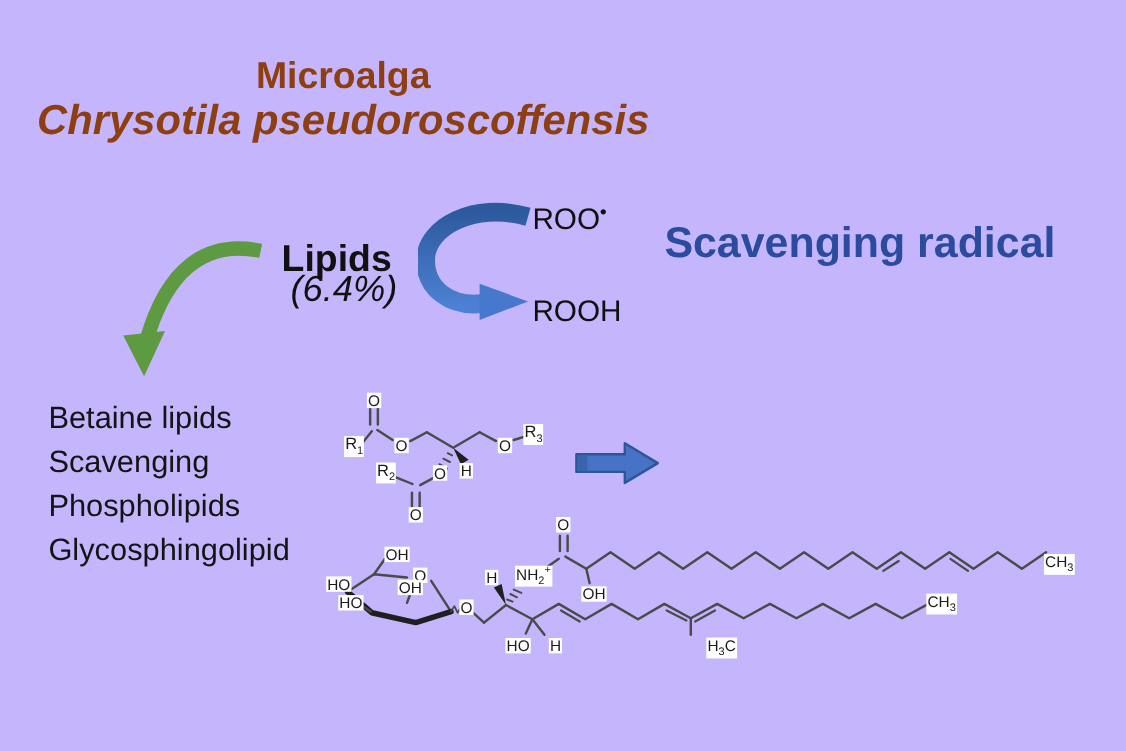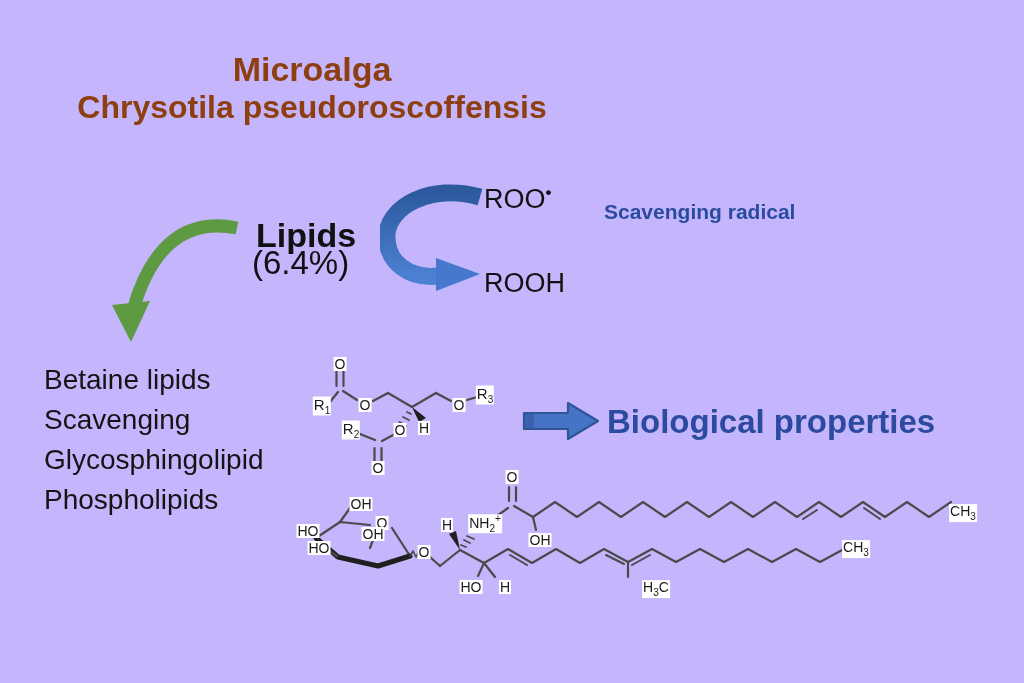--- a/index.html
+++ b/index.html
@@ -1,25 +1,25 @@
 <!DOCTYPE html>
 <html><head>
 <meta charset="utf-8">
 <style>
   html,body{margin:0;padding:0;background:#fff;}
   .canvas{position:relative;width:1024px;height:683px;background:#c4b5fd;
           font-family:"Liberation Sans",sans-serif;overflow:hidden;color:#161616;}
   .abs{position:absolute;}
   .title-line1{font-size:34px;font-weight:bold;color:#8d3f12;}
-  .title-line2{font-size:32px;font-weight:bold;color:#8d3f12;}
+  .title-line2{font-size:38px;font-weight:bold;font-style:italic;color:#8d3f12;}
   .lipids-label{font-size:34px;font-weight:bold;color:#111;margin-top:12px;}
   .lipids-pct{font-size:33px;color:#111;}
   .roo{font-size:27px;color:#111;white-space:nowrap;}
   .roo sup{font-size:17px;font-weight:bold;vertical-align:super;line-height:0;}
-  .bluehead{font-size:21px;font-weight:bold;color:#2b4c9e;white-space:nowrap;}
+  .bluehead{font-size:39px;font-weight:bold;color:#2b4c9e;white-space:nowrap;}
   .bluehead2{font-size:33px;font-weight:bold;color:#2b4c9e;white-space:nowrap;}
   .lipid-list div{font-size:28px;font-weight:normal;line-height:40px;color:#141414;white-space:nowrap;}
   .chem{position:absolute;transform:translate(-50%,-50%);font-size:14px;color:#1b1b1b;
         background:#fff;line-height:1;padding:0 1px;white-space:nowrap;z-index:3;}
   .chem sub{font-size:10px;}
   .chem sup{font-size:10px;}
   .rlab{font-size:15px;}
   svg{display:block;}
   .bond{stroke:#4a4a4a;stroke-width:2.2;fill:none;stroke-linejoin:round;stroke-linecap:round;}
   .bondthick{stroke:#1f1f1f;stroke-width:5;fill:none;stroke-linejoin:round;stroke-linecap:round;}
@@ -34,21 +34,21 @@
     <div class="title-line1">Microalga</div>
     <div class="title-line2">Chrysotila pseudoroscoffensis</div>
   </div>
 
   <svg class="abs" style="left:100px;top:215px;" width="145" height="145" viewBox="0 0 145 145">
     <path d="M 137,13 C 88,3 52,28 33,95" stroke="#5d9a41" stroke-width="13" fill="none" stroke-linecap="butt"></path>
     <polygon points="12,90 50,86 31,127" fill="#5d9a41"></polygon>
   </svg>
 
   <div class="abs lipids-label" style="left:256px;top:204px;">Lipids</div>
-  <div class="abs lipids-pct" style="left:252px;top:244px;">(6.4%)</div>
+  <div class="abs lipids-pct" style="left:264px;top:244px;font-style:italic;">(6.4%)</div>
 
   <svg class="abs" style="left:380px;top:183px;" width="110" height="115" viewBox="0 0 110 115">
     <defs>
       <linearGradient id="bg" x1="0" y1="0" x2="0" y2="1">
         <stop offset="0" stop-color="#2d5a9e"></stop>
         <stop offset="1" stop-color="#4d80d2"></stop>
       </linearGradient>
     </defs>
     <path d="M 100,14 C 50,0 8,24 7,52 C 6,80 30,96 58,93" stroke="url(#bg)" stroke-width="17" fill="none" stroke-linecap="butt"></path>
     <polygon points="56,75 100,91 56,108" fill="#4679cd"></polygon>
@@ -57,22 +57,22 @@
   <div class="abs roo" style="left:484px;top:184px;">
     <span>ROO</span><sup>•</sup>
   </div>
   <div class="abs roo" style="left:484px;top:268px;">ROOH</div>
 
   <div class="abs bluehead" style="left:604px;top:200px;">Scavenging radical</div>
 
   <div class="abs lipid-list" style="left:44px;top:360px;">
     <div>Betaine lipids</div>
     <div>Scavenging</div>
+    <div>Phospholipids</div>
     <div>Glycosphingolipid</div>
-    <div>Phospholipids</div>
   </div>
 
   <svg class="abs" style="left:300px;top:355px;" width="210" height="130" viewBox="0 0 210 130">
     <line class="bond" x1="30" y1="47" x2="38" y2="37"></line>
     <line class="bond" x1="36.5" y1="15" x2="36.5" y2="31"></line>
     <line class="bond" x1="43.5" y1="15" x2="43.5" y2="31"></line>
     <line class="bond" x1="43" y1="36" x2="57" y2="45"></line>
     <line class="bond" x1="73" y1="46" x2="88" y2="38"></line>
     <polyline class="bond" points="88,38 112,52 136,38"></polyline>
     <line class="bond" x1="136" y1="38" x2="151" y2="46"></line>
@@ -96,21 +96,20 @@
   <span class="chem" style="left:424px;top:428px;">H</span>
   <span class="chem rlab" style="left:351px;top:430px;"><span>R</span><sub>2</sub></span>
   <span class="chem" style="left:378px;top:468px;">O</span>
   <span class="chem" style="left:459px;top:405px;">O</span>
   <span class="chem rlab" style="left:485px;top:395px;"><span>R</span><sub>3</sub></span>
 
   <svg class="abs" style="left:520px;top:399px;" width="84" height="44" viewBox="0 0 84 44">
     <polygon points="4,14 48,14 48,4 78,22 48,40 48,30 4,30" fill="#4673c5" stroke="#2f5597" stroke-width="2.2" stroke-linejoin="round"></polygon>
     <rect x="5" y="15" width="9" height="14" fill="#3a62ae"></rect>
   </svg>
-  <div class="abs bluehead2" style="left:607px;top:403px;">Biological properties</div>
 
   <svg class="abs" style="left:300px;top:460px;" width="700" height="160" viewBox="0 0 700 160">
 
     <polyline class="bond" points="16,78 40,62 70,65"></polyline>
     <line class="bond" x1="92" y1="68" x2="110" y2="96"></line>
     <polyline class="bondthick" points="110,96 78,106 38,97 16,78"></polyline>
     <line class="bond" x1="40" y1="62" x2="50" y2="48"></line>
     <line class="bond" x1="14" y1="72" x2="17" y2="77"></line>
     <line class="bond" x1="28" y1="90" x2="37" y2="96"></line>
     <line class="bond" x1="73" y1="80" x2="70" y2="88"></line>

